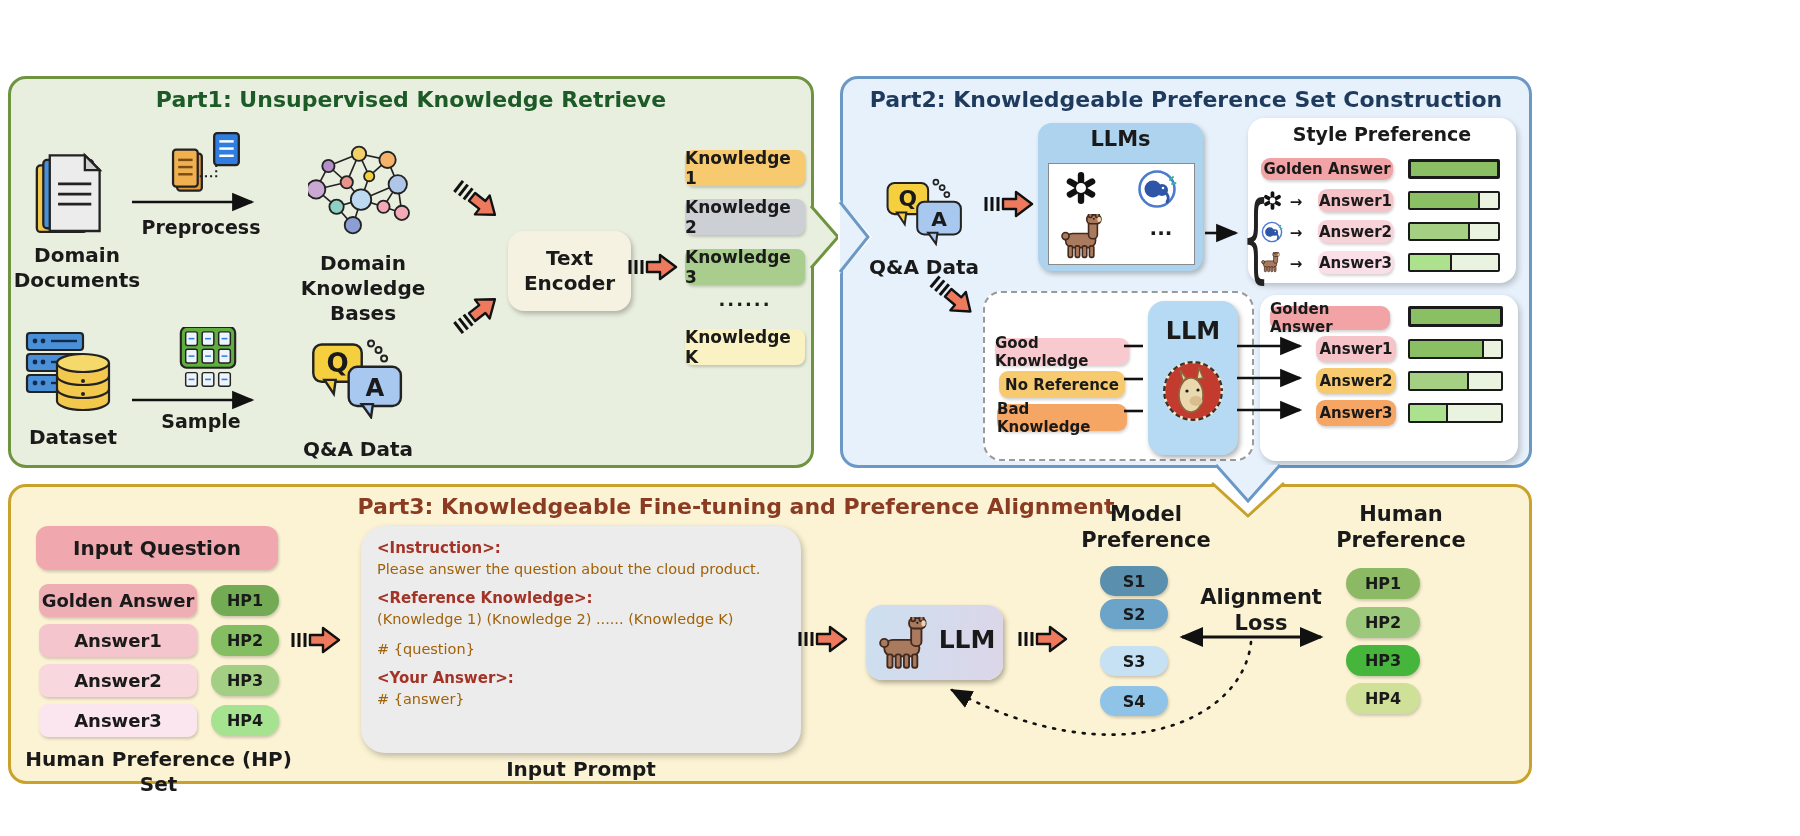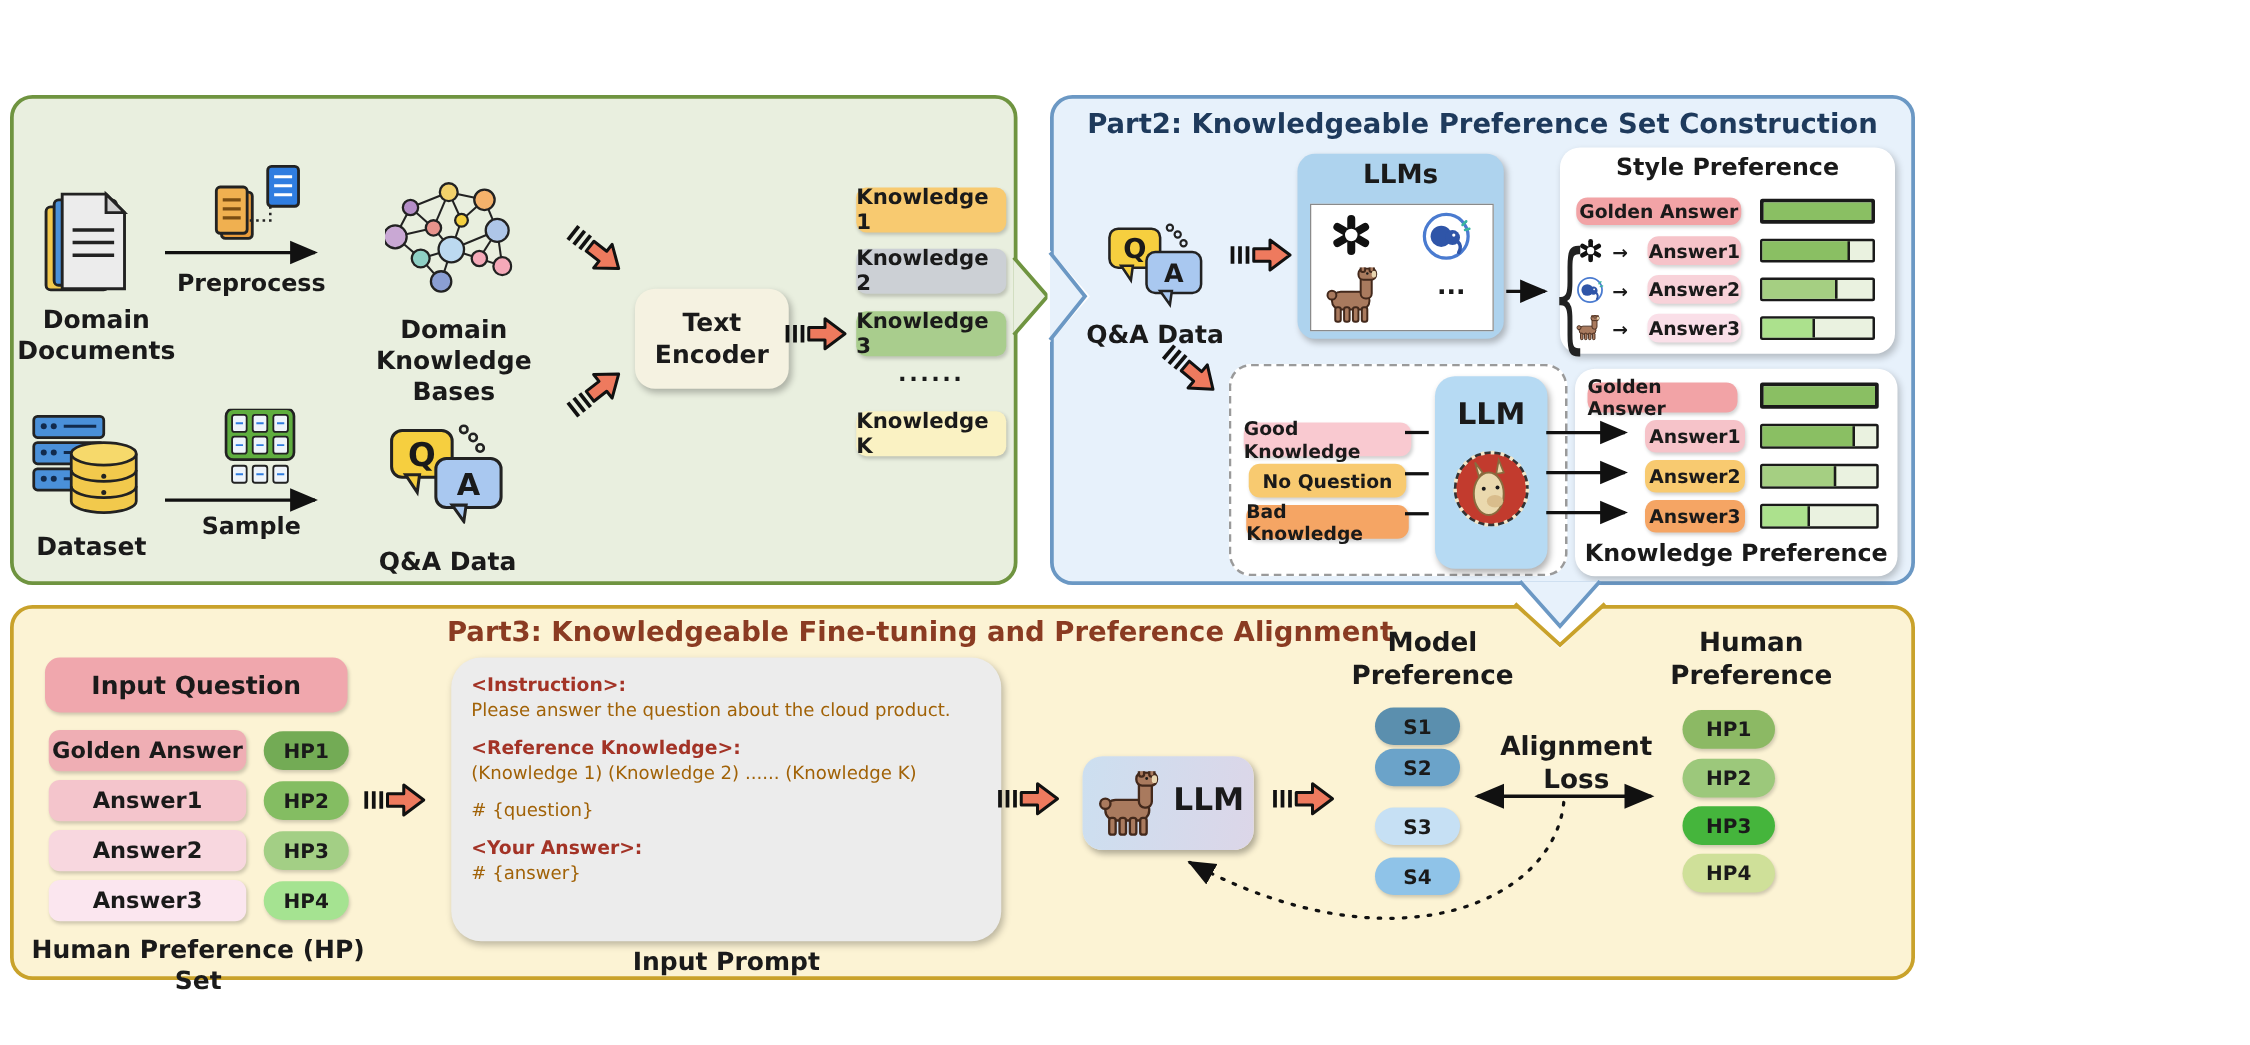--- a/index.html
+++ b/index.html
@@ -222,20 +222,21 @@
       <ellipse cx="35" cy="42" rx="6.5" ry="5" fill="#d9bd8c"></ellipse>
       <circle cx="26" cy="32" r="1.6" fill="#1a1a1a"></circle>
         <circle cx="37" cy="31" r="1.6" fill="#1a1a1a"></circle>
     </symbol>
   </defs>
 </svg>
 
 <div id="canvas">
 
   <div id="p1" class="panel" style="background: rgb(233, 239, 223);">
+    <div class="ptitle">Part1: Unsupervised Knowledge Retrieve</div>
 
     <svg class="icon" style="left:24px;top:72px" width="72" height="88">
         <use href="#sym-docs"></use>
       </svg>
     <div class="lbl" style="left:0px;top:164px;width:132px">Domain Documents</div>
 
     <svg class="icon" style="left:160px;top:52px" width="74" height="66">
         <use href="#sym-preprocess"></use>
       </svg>
     <div class="lbl" style="left:128px;top:136px;width:124px;font-size:19px">Preprocess</div>
@@ -326,21 +327,21 @@
         </svg>
       <span class="lbl" style="left:38px;top:134px;width:20px;font-size:15px">→</span>
       <div class="box rowbox" style="left: 70px; top: 133px; width: 75px; height: 23px; background: rgb(250, 223, 232);">Answer3</div>
       <div class="bar" style="left:160px;top:135px;width:92px;height:19px">
           <div style="background: rgb(172, 225, 141); width: 48%;"></div>
         </div>
     </div>
 
     <div class="dashedbox">
       <div class="box rowbox" style="left: 10px; top: 45px; width: 134px; height: 27px; background: rgb(249, 201, 208);">Good Knowledge</div>
-      <div class="box rowbox" style="left: 14px; top: 78px; width: 126px; height: 27px; background: rgb(248, 202, 112);">No Question</div>
+      <div class="box rowbox" style="left: 14px; top: 78px; width: 126px; height: 27px; background: rgb(248, 202, 112);">No Reference</div>
       <div class="box rowbox" style="left: 12px; top: 111px; width: 130px; height: 27px; background: rgb(245, 165, 100);">Bad Knowledge</div>
     </div>
     <div class="llm2">
       <div class="lbl" style="left:0;top:18px;width:100%;font-size:24px">LLM</div>
       <svg class="icon" style="left:13px;top:58px" width="64" height="64">
           <use href="#sym-llama-circle"></use>
         </svg>
     </div>
 
     <div class="whitecard" style="left:417px;top:216px;width:258px;height:166px">
@@ -353,21 +354,20 @@
           <div style="background: rgb(138, 191, 99); width: 81%;"></div>
         </div>
       <div class="box rowbox" style="left: 56px; top: 73px; width: 80px; height: 26px; background: rgb(248, 202, 112);">Answer2</div>
       <div class="bar" style="left:148px;top:76px;width:95px;height:20px">
           <div style="background: rgb(165, 207, 130); width: 65%;"></div>
         </div>
       <div class="box rowbox" style="left: 56px; top: 105px; width: 80px; height: 26px; background: rgb(245, 165, 100);">Answer3</div>
       <div class="bar" style="left:148px;top:108px;width:95px;height:20px">
           <div style="background: rgb(172, 225, 141); width: 42%;"></div>
         </div>
-      <div class="lbl" style="left:0;top:136px;width:100%;font-size:19px">Knowledge Preference</div>
     </div>
   </div>
 
   <div id="p3" class="panel" style="background: rgb(252, 243, 212); padding-left: 47px;">
     <div class="ptitle">Part3: Knowledgeable Fine-tuning and  Preference Alignment</div>
 
     <div class="box" style="left: 25px; top: 39px; width: 242px; height: 44px; font-size: 20px; border-radius: 12px; background: rgb(240, 167, 173);">Input Question</div>
 
     <div class="box" style="left: 28px; top: 97px; width: 158px; height: 33px; font-size: 18px; background: rgb(239, 174, 180);">Golden Answer</div>
     <div class="box pill" style="left: 200px; top: 98px; width: 68px; height: 31px; background: rgb(115, 171, 85);">HP1</div>

